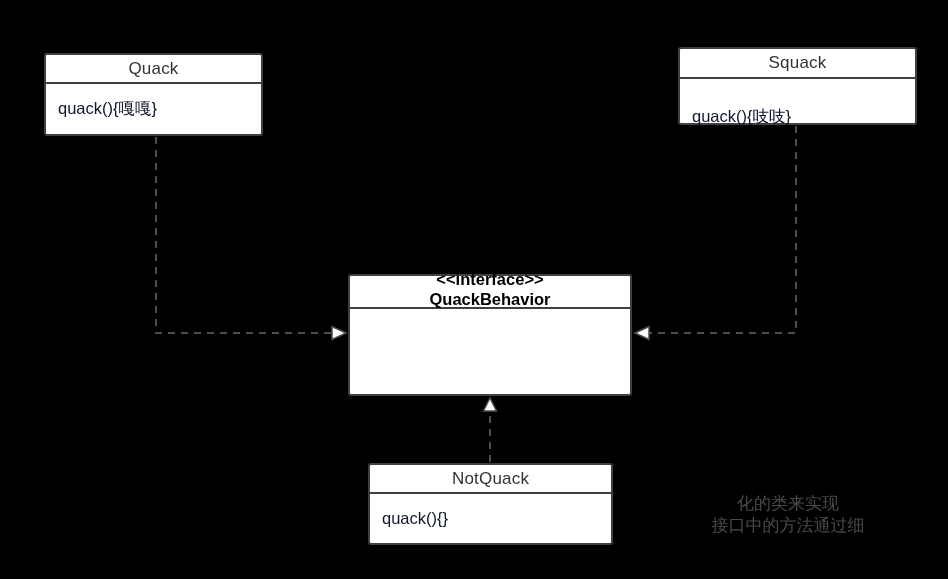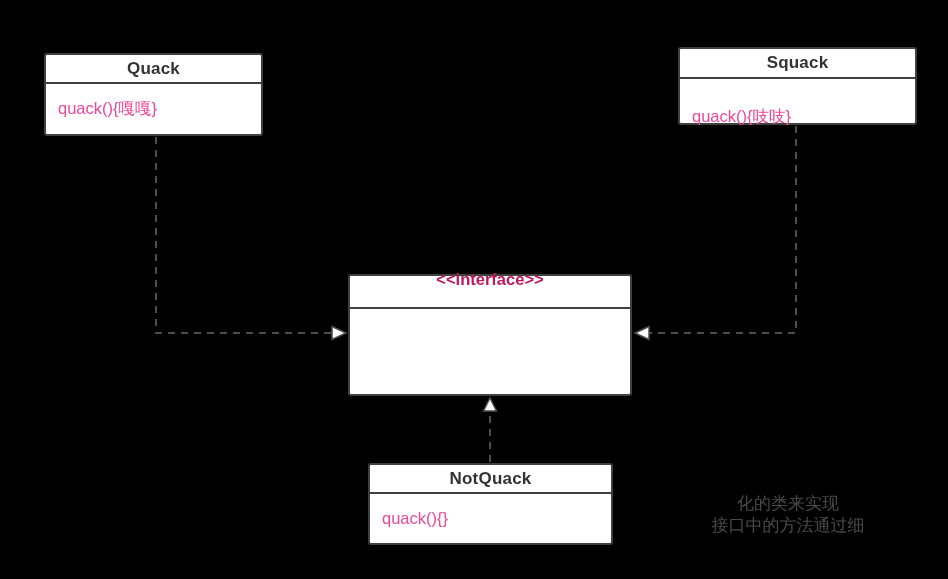--- a/index.html
+++ b/index.html
@@ -43,46 +43,46 @@
     display: flex;
     flex-direction: column;
   }
   .uml-title {
     flex: 0 0 auto;
     border-bottom: 2px solid #404040;
     box-sizing: border-box;
     display: flex;
     align-items: center;
     justify-content: center;
-    font-weight: bold;
+    font-weight: normal;
     font-size: 17px;
     color: #333333;
     letter-spacing: 0.2px;
   }
   .uml-header {
     flex: 0 0 auto;
     border-bottom: 2px solid #404040;
     box-sizing: border-box;
     overflow: visible;
     text-align: center;
   }
   .uml-header .hdr-lines {
     margin-top: -7px;
     line-height: 20px;
     font-weight: bold;
     font-size: 16.5px;
-    color: #be185d;
+    color: #000000;
   }
   .uml-body {
     flex: 1 1 auto;
     display: flex;
     align-items: center;
     padding-left: 12px;
     font-size: 16.5px;
-    color: #ec4899;
+    color: #0f172a;
   }
   .class-quack        { left: 44px;  top: 53px;  width: 219px; height: 83px; }
   .class-quack .uml-title { height: 29px; }
   .class-squack       { left: 678px; top: 47px;  width: 239px; height: 78px; gap: 27px; }
   .class-squack .uml-title { height: 30px; }
   .class-quackbehavior { left: 348px; top: 274px; width: 284px; height: 122px; }
   .class-quackbehavior .uml-header { height: 33px; }
   .class-notquack     { left: 368px; top: 463px; width: 245px; height: 82px; }
   .class-notquack .uml-title { height: 29px; }
   .annotation {
@@ -117,20 +117,21 @@
 
   <div class="uml-class class-squack">
     <div class="uml-title">Squack</div>
     <div class="uml-body">quack(){吱吱}</div>
   </div>
 
   <div class="uml-class class-quackbehavior">
     <div class="uml-header">
       <div class="hdr-lines">
         <div>&lt;&lt;interface&gt;&gt;</div>
+        <div>QuackBehavior</div>
       </div>
     </div>
   </div>
 
   <div class="uml-class class-notquack">
     <div class="uml-title">NotQuack</div>
     <div class="uml-body">quack(){}</div>
   </div>
 
   <div class="annotation">

